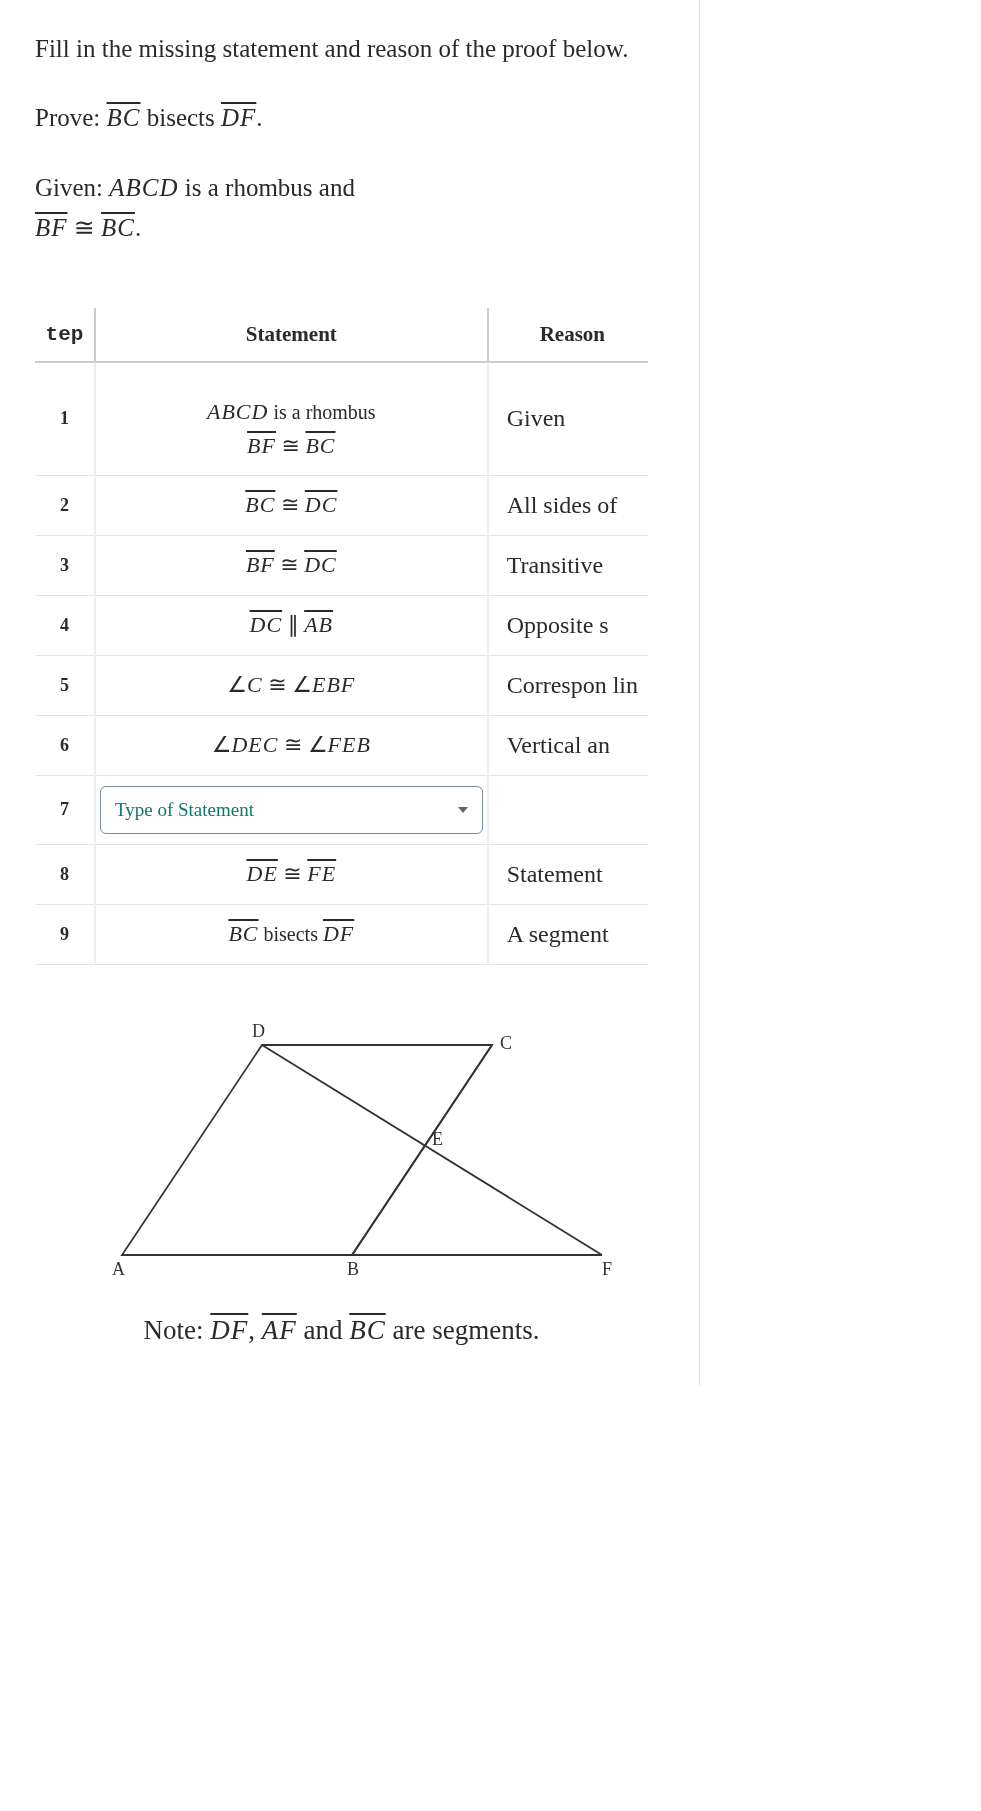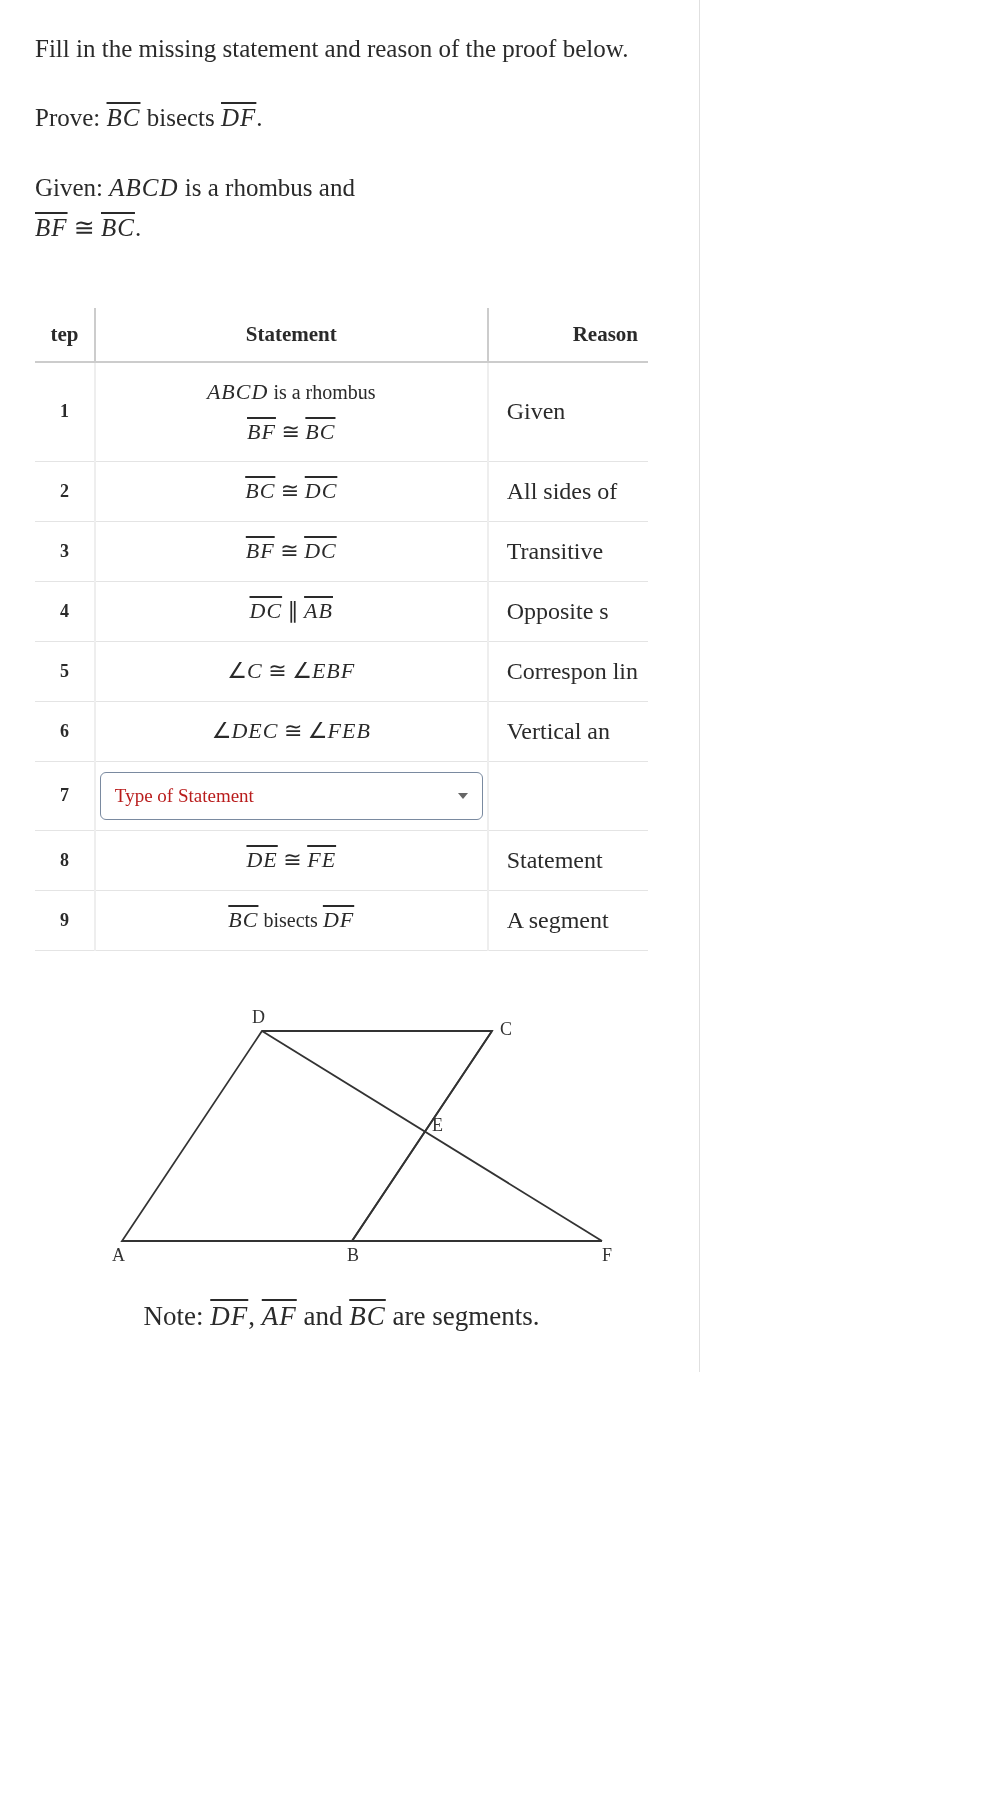--- a/index.html
+++ b/index.html
@@ -6,29 +6,29 @@
     body { font-family: Georgia, 'Times New Roman', serif; background: #fff; color: #2a2a2a; width: 981px; }
     .container { padding: 30px 51px 40px 35px; border-right: 1px solid #e0e0e0; width: 700px; }
     .instruction { font-size: 25px; line-height: 1.5; margin-bottom: 30px; }
     .given-prove { font-size: 25px; line-height: 1.6; margin-bottom: 30px; }
     .math-it { font-style: italic; font-family: 'Times New Roman', serif; letter-spacing: 1px; }
     .overline { text-decoration: overline; text-decoration-thickness: 1.5px; }
     .cong { font-family: 'Times New Roman', serif; }
     .table-wrap { margin-top: 60px; }
     table { border-collapse: collapse; width: 100%; font-size: 21px; }
     th { padding: 14px 10px; text-align: center; font-weight: 700; border-bottom: 2px solid #ccc; }
-    th.step-col { width: 60px; text-align: center; border-right: 2px solid #ccc; }
+    th.step-col { width: 60px; text-align: center; border-right: 2px solid #ccc; font-family: Liberation Mono, monospace; }
     th.stmt-col { width: 396px; border-right: 2px solid #ccc; }
-    th.reason-col { text-align: right; padding-left: 18px; }
+    th.reason-col { text-align: center; padding-left: 18px; }
     td { padding: 16px 10px; border-bottom: 1px solid #e4e4e4; vertical-align: middle; }
     td.step-cell { text-align: center; font-weight: 700; font-size: 18px; border-right: 2px solid #eee; }
     td.stmt-cell { text-align: center; font-family: 'Times New Roman', serif; font-size: 22px; border-right: 2px solid #eee; }
     td.reason-cell { text-align: left; padding-left: 18px; font-size: 24px; overflow: hidden; white-space: nowrap; }
-    .stmt-multi { display: flex; flex-direction: column; gap: 14px; align-items: center; }
-    .dropdown { display: flex; align-items: center; justify-content: space-between; border: 1px solid #7a8aa0; border-radius: 6px; padding: 12px 14px; background: #fff; color: #b91c1c; font-size: 19px; width: 100%; cursor: pointer; font-family: Georgia, serif; text-align: left; }
+    .stmt-multi { display: flex; flex-direction: column; gap: 8px; align-items: center; margin-top: 20px; }
+    .dropdown { display: flex; align-items: center; justify-content: space-between; border: 1px solid #7a8aa0; border-radius: 6px; padding: 12px 14px; background: #fff; color: #0f766e; font-size: 19px; width: 100%; cursor: pointer; font-family: Georgia, serif; text-align: left; }
     .chevron { width: 0; height: 0; border-left: 5px solid transparent; border-right: 5px solid transparent; border-top: 6px solid #666; }
     .diagram { margin: 40px auto 30px auto; display: block; }
     .note { text-align: center; font-size: 27px; margin-top: 18px; }
   </style>
 </head>
 <body>
 
 <div class="container">
 
   <p class="instruction">Fill in the missing statement and reason of the proof below.</p>

